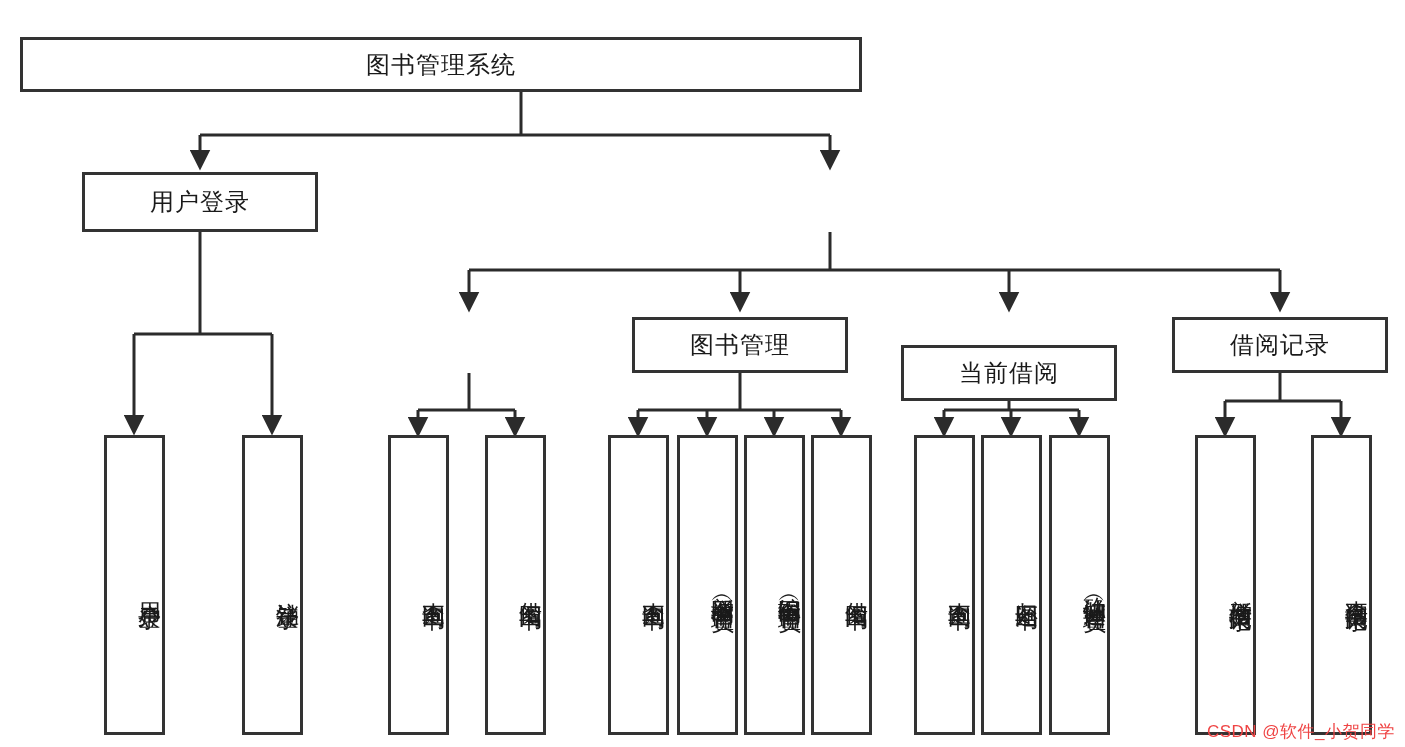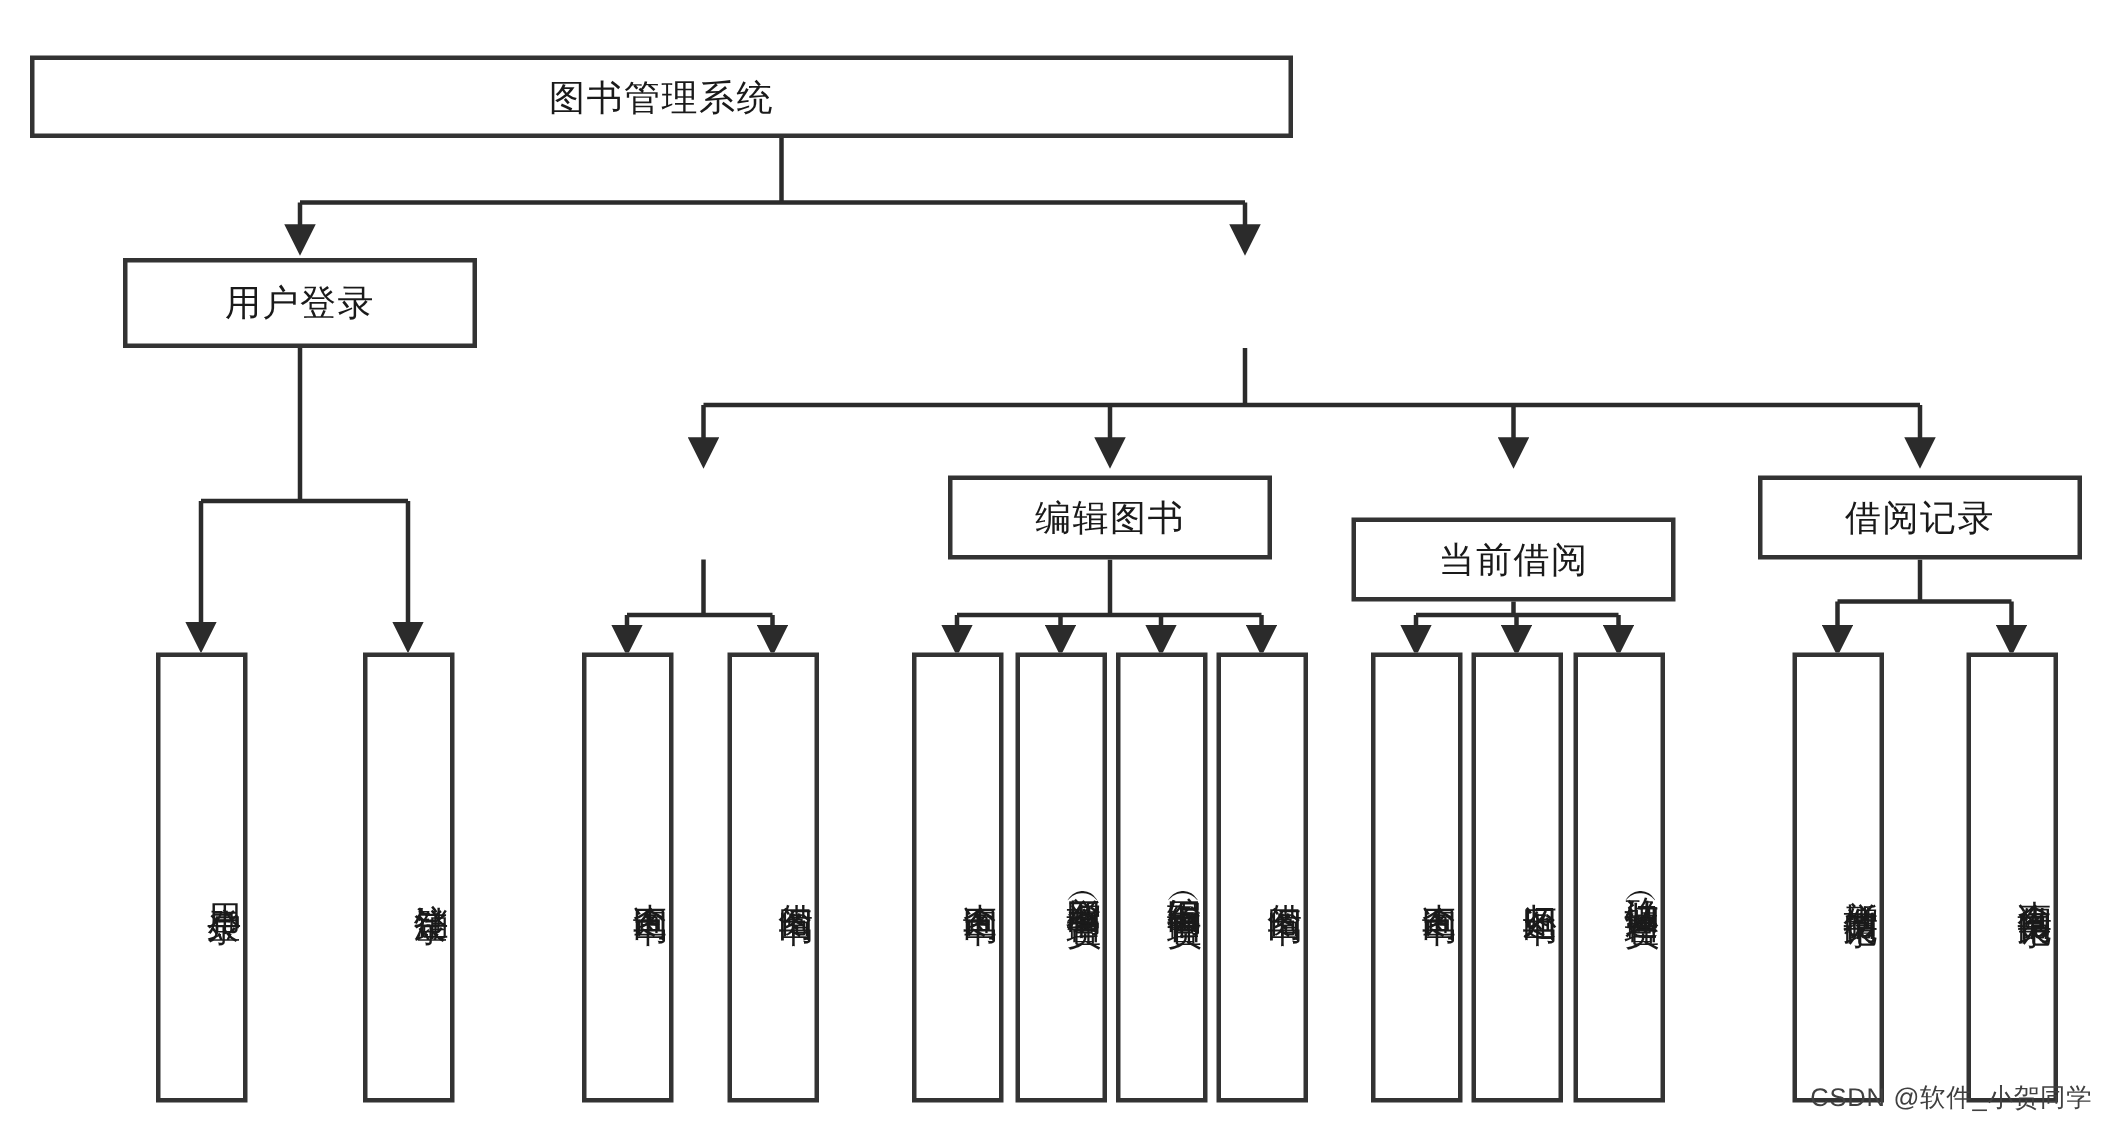--- a/index.html
+++ b/index.html
@@ -53,21 +53,21 @@
   }
   .node.v .vtxt {
     writing-mode: vertical-rl;
     text-orientation: upright;
     display: block;
   }
   #watermark {
     position: absolute;
     right: 10px;
     bottom: 4px;
-    color: #404040;
+    color: #ef4444;
     font-size: 17px;
     letter-spacing: 0.5px;
     z-index: 5;
     white-space: nowrap;
   }
 </style>
 </head>
 <body>
 
 <div id="canvas">
@@ -124,21 +124,21 @@
 
   <div class="node h" style="left:20px; top:13px; width:842px; height:55px;margin-top:24px;">
     <span>图书管理系统</span>
   </div>
 
   <div class="node h" style="left:82px; top:172px; width:236px; height:60px;">
     <span>用户登录</span>
   </div>
 
   <div class="node h" style="left:632px; top:317px; width:216px; height:56px;">
-    <span>编辑图书</span>
+    <span>图书管理</span>
   </div>
   <div class="node h" style="left:901px; top:317px; width:216px; height:56px;margin-top:28px;">
     <span>当前借阅</span>
   </div>
   <div class="node h" style="left:1172px; top:317px; width:216px; height:56px;">
     <span>借阅记录</span>
   </div>
 
   <div class="node v" style="left:104px; top:435px; width:61px; height:300px;">
     <span class="vtxt">用户登录</span>

